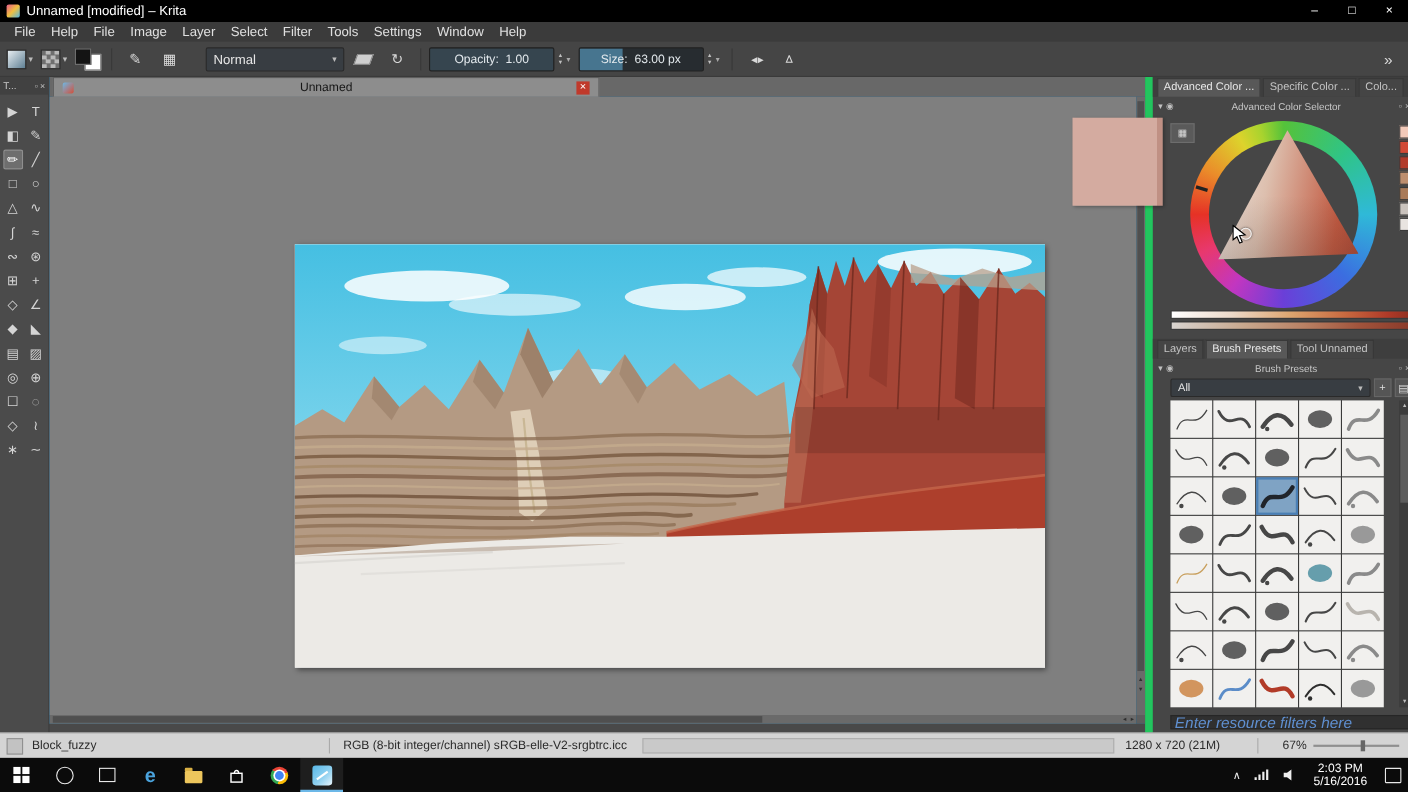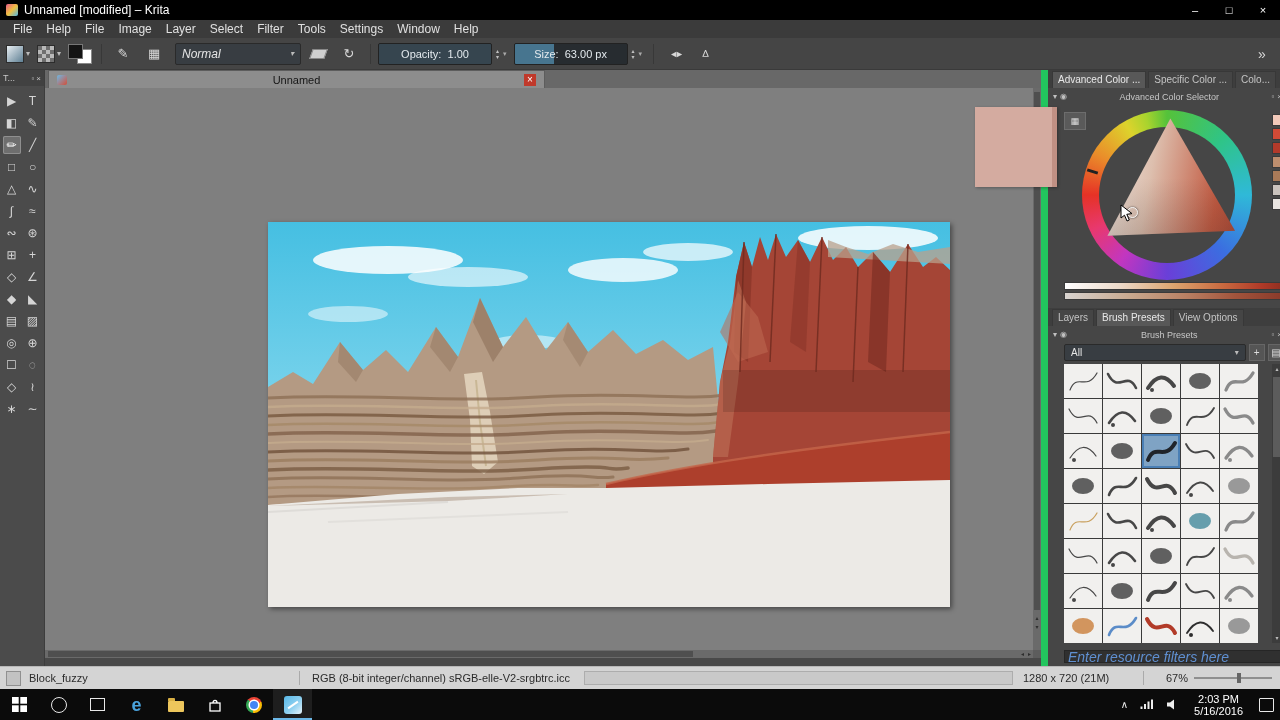--- a/index.html
+++ b/index.html
@@ -22,21 +22,21 @@
   .tbtn{height:24px;min-width:24px;padding:0 2px;display:flex;align-items:center;justify-content:center;border-radius:2px;color:#d8d8d8;font-size:13px;}
   .caret{font-size:8px;color:#bbb;margin-left:2px;}
   .grad-swatch{width:16px;height:16px;background:linear-gradient(135deg,#e8eef2 0%,#5e7f93 100%);border:1px solid #2c2c2c;display:inline-block;}
   .pattern-swatch{width:16px;height:16px;border:1px solid #2c2c2c;display:inline-block;
      background:conic-gradient(#b9b9b9 25%,#6e6e6e 0 50%,#b9b9b9 0 75%,#6e6e6e 0) 0 0/8px 8px;}
   .fgbg{position:relative;width:24px;height:24px;}
   .bg-sq{position:absolute;right:2px;bottom:2px;width:13px;height:13px;background:#fff;border:1px solid #888;}
   .fg-sq{position:absolute;left:2px;top:2px;width:13px;height:13px;background:#141414;border:1px solid #777;}
   .tsep{width:1px;height:20px;background:#383838;margin:0 4px;}
   .combo{background:#383d42;border:1px solid #2a2a2a;height:20px;display:flex;align-items:center;justify-content:space-between;padding:0 6px;font-size:12px;color:#e6e6e6;border-radius:2px;}
-  #blend-combo{width:112px;margin-left:4px;font-style:italic;}
+  #blend-combo{width:112px;margin-left:16px;}
   .eraser-shape{width:13px;height:8px;background:#cfcfcf;border:1px solid #888;transform:skewX(-20deg);display:inline-block;}
   .slider{position:relative;width:112px;height:20px;background:#272c30;border:1px solid #222;color:#e3e9ed;font-size:11px;display:flex;align-items:center;justify-content:center;overflow:hidden;border-radius:2px;}
   .slider .fill{position:absolute;left:0;top:0;bottom:0;background:#3e5d72;}
   .slider .slider-text{position:relative;white-space:nowrap;}
   .spin{display:flex;flex-direction:column;font-size:6px;color:#c0c0c0;line-height:6px;margin:0 1px;}
   .mini-caret{font-size:7px;color:#aaa;margin-right:4px;}
   .bowtie{letter-spacing:-3px;font-size:9px;color:#d8d8d8;}
   .mirror-v-glyph{font-size:11px;color:#d8d8d8;display:inline-block;transform:rotate(-90deg);}
   #toolbar-overflow{margin-left:auto;font-size:14px;}
 
@@ -512,21 +512,21 @@
       </div>
     <div class="grad-strip" id="strip1"></div>
     <div class="grad-strip" id="strip2"></div>
 
     <div class="dock-tabbar" style="top:238px;">
 
         <span class="dock-tab">Layers</span>
 
         <span class="dock-tab active">Brush Presets</span>
 
-        <span class="dock-tab">View Options</span>
+        <span class="dock-tab">Tool Unnamed</span>
       </div>
     <div class="docker-header" style="top:258px;">
       <span class="hbtn">▾</span>
       <span class="hbtn">◉</span>
       <span class="dtitle">Brush Presets</span>
       <span class="hbtn">▫</span>
       <span class="hbtn">×</span>
     </div>
     <div id="filter-row">
       <div class="combo" id="all-combo">

